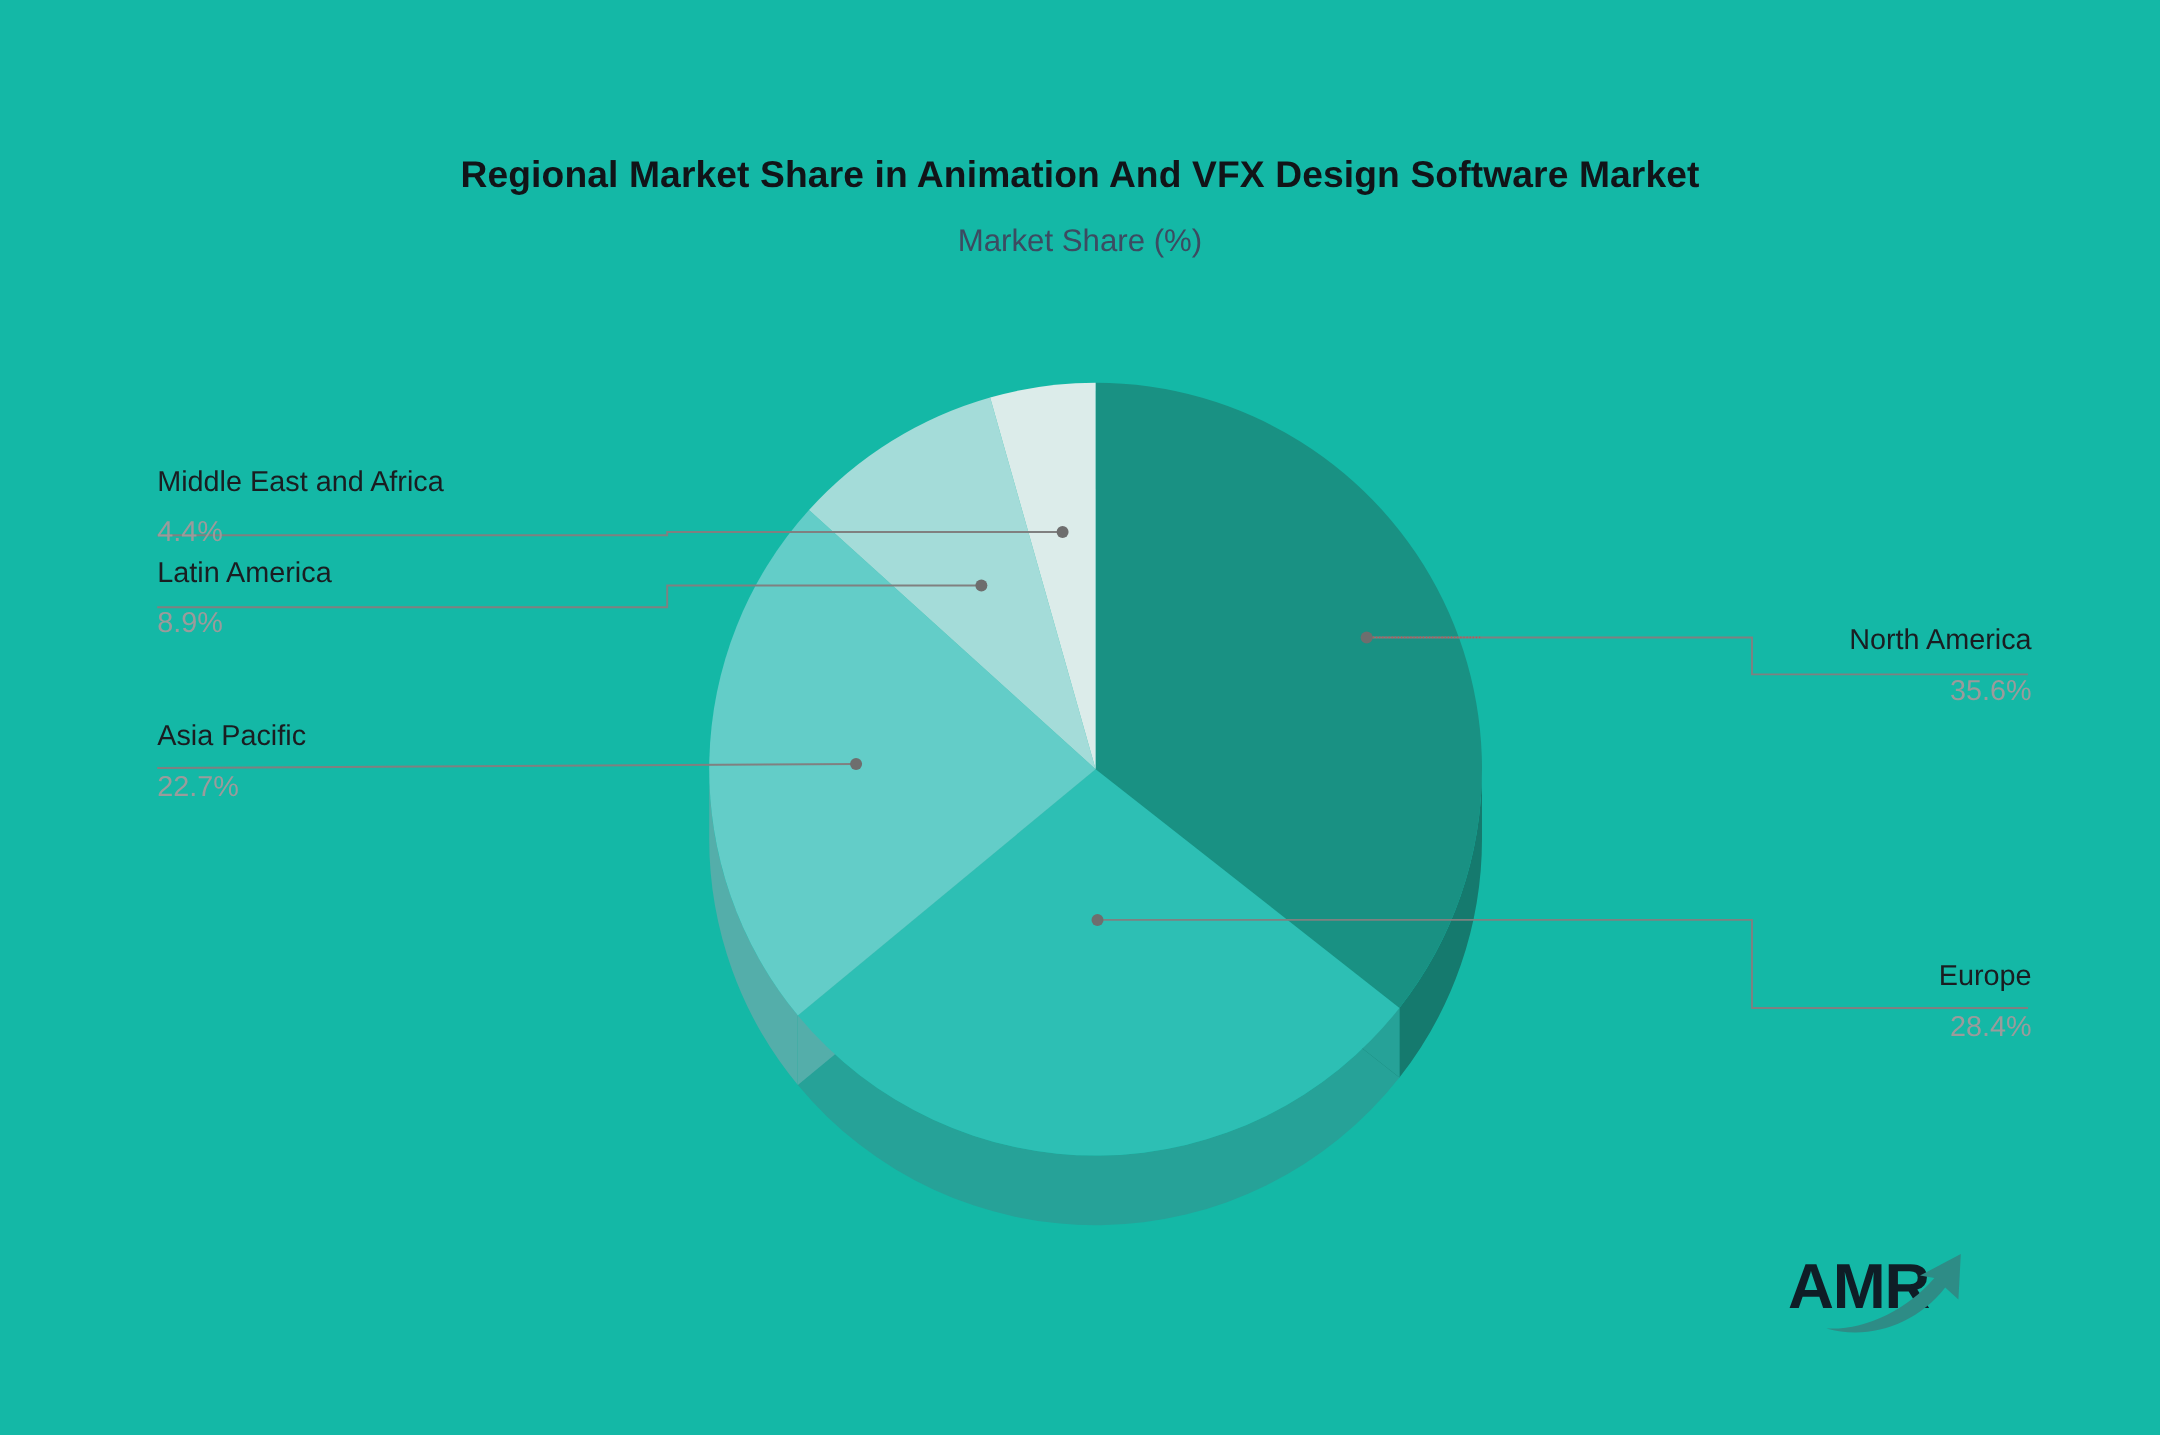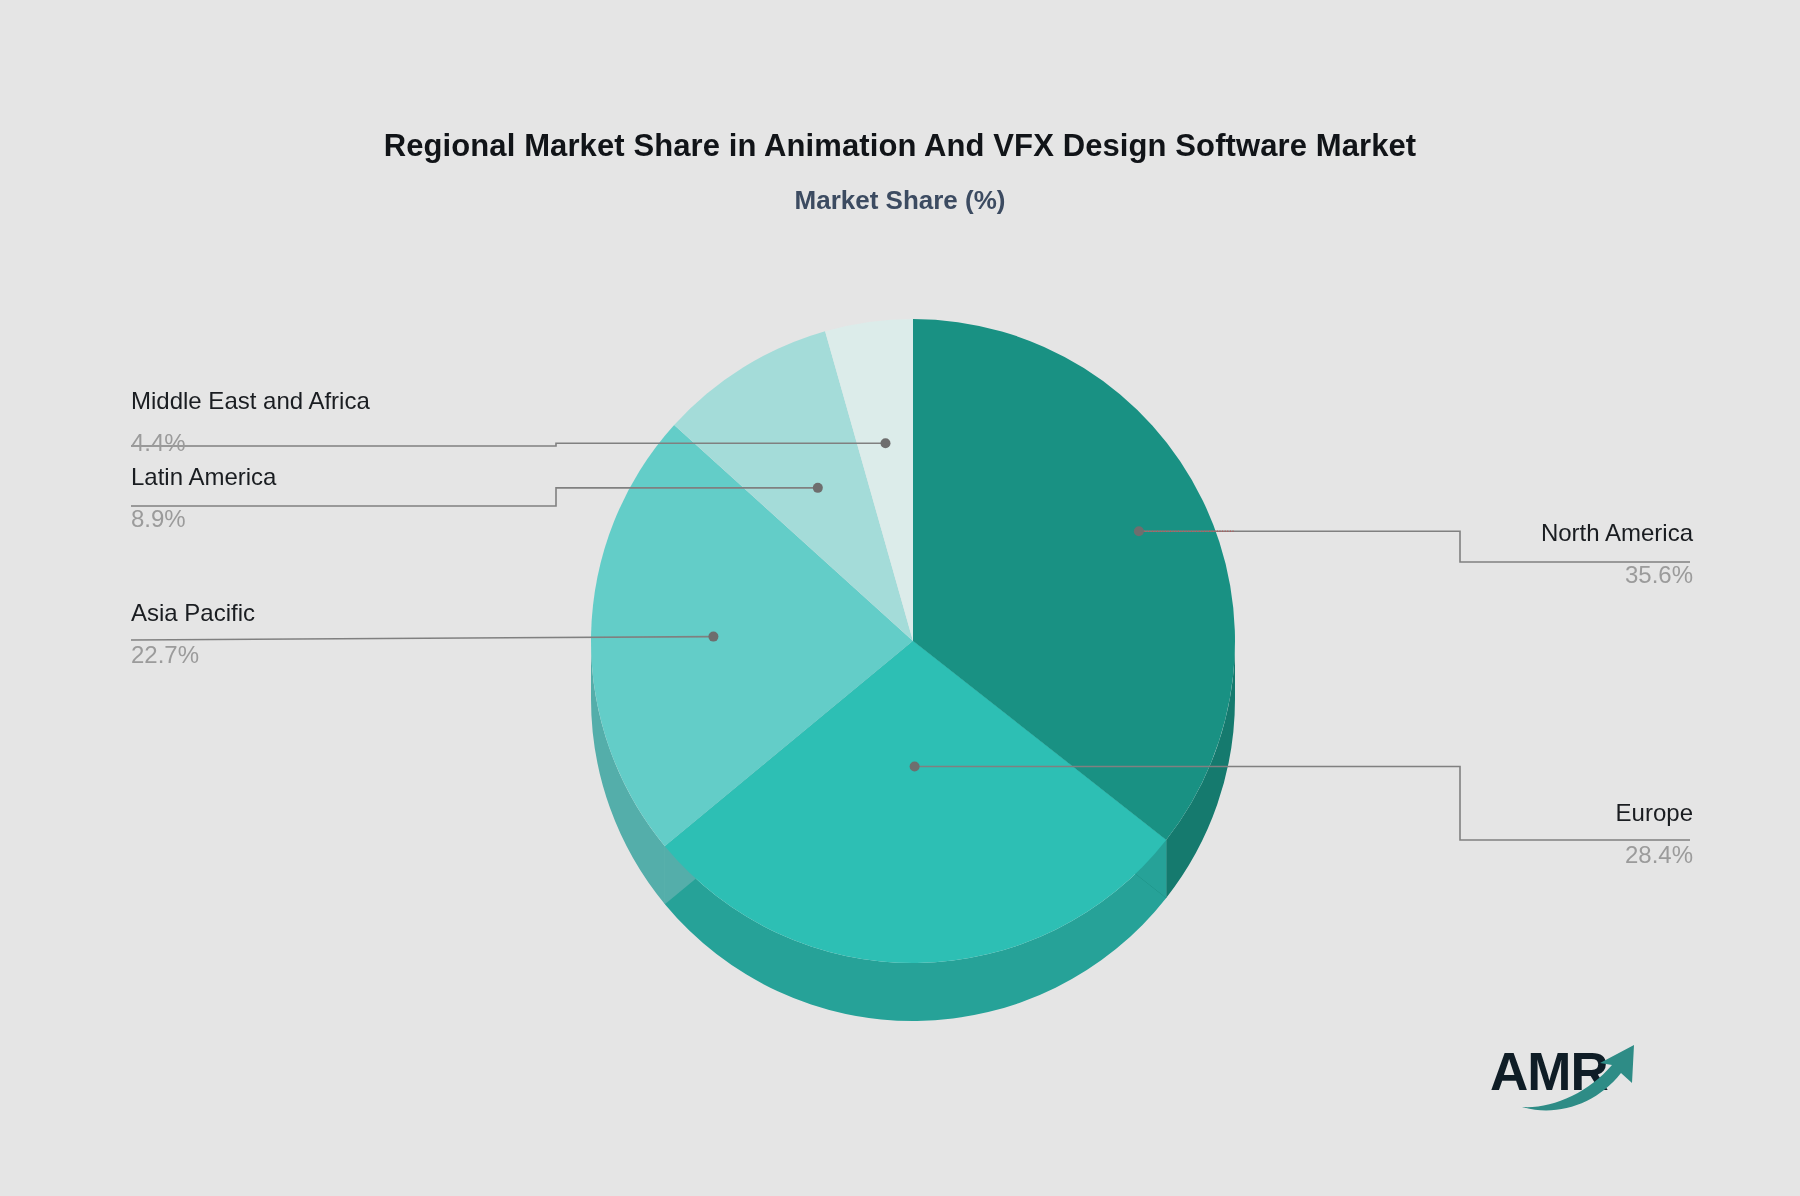--- a/index.html
+++ b/index.html
@@ -12,41 +12,41 @@
     height: 1196px;
     font-family: "Liberation Sans", sans-serif;
     position: relative;
     overflow: hidden;
   }
   #stage {
     position: absolute;
     left: 0; top: 0;
     width: 1800px;
     height: 1196px;
-    background: #e5e5e5;
+    background: #14b8a6;
   }
   .title {
     position: absolute;
     left: 0;
     top: 128px;
     width: 1800px;
     text-align: center;
     font-size: 31px;
     font-weight: bold;
     color: #111418;
     letter-spacing: 0.1px;
   }
   .subtitle {
     position: absolute;
     left: 0;
     top: 185px;
     width: 1800px;
     text-align: center;
     font-size: 26px;
-    font-weight: bold;
+    font-weight: normal;
     color: #3c4b61;
   }
   svg.chart {
     position: absolute;
     left: 0;
     top: 0;
     width: 1800px;
     height: 1196px;
   }
   .lbl-name {

